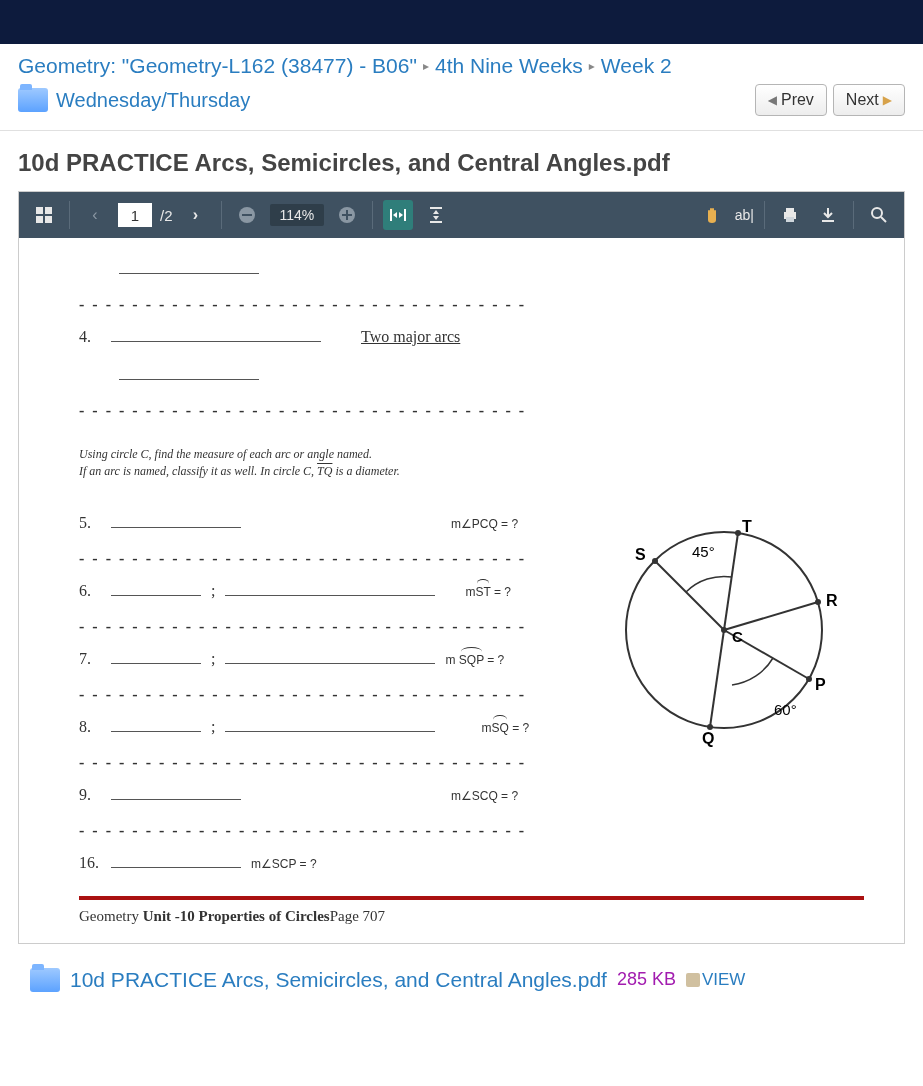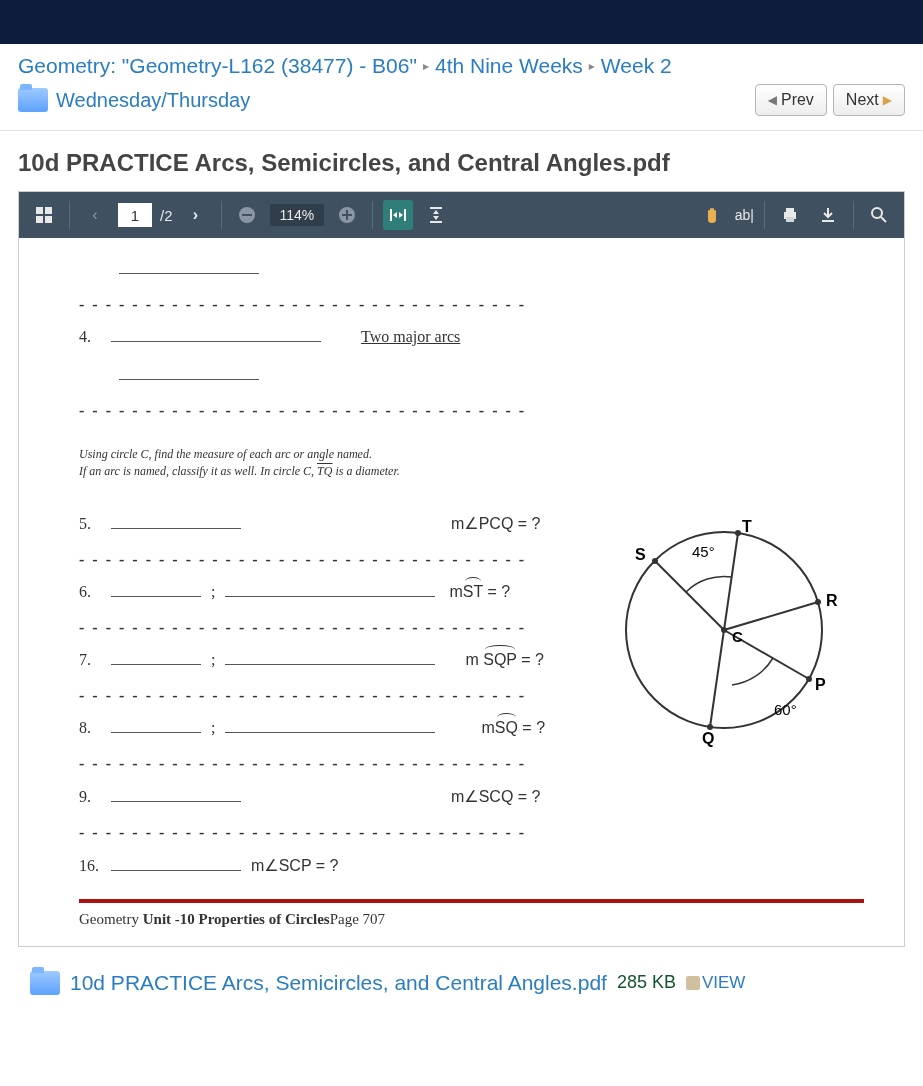--- a/index.html
+++ b/index.html
@@ -32,35 +32,35 @@
   .ab-lbl { font-size:14px; color:#e8e8e8;}
   .pdf-page { background:#fff; padding: 22px 40px 18px 60px; font-family: Georgia, 'Times New Roman', serif; color:#333; min-height: 700px; }
   .blank-line { border-bottom: 1px solid #555; display:inline-block; min-width:110px; height:14px; vertical-align:baseline;}
   .short-blank { min-width:90px;}
   .long-blank { min-width:210px;}
   .dashed-div { margin: 18px 0 14px 0; font-size:16px; letter-spacing:2px; font-weight:bold; width:460px; overflow:hidden; white-space:nowrap;}
   .instr { font-style: italic; font-size:12px; line-height:1.4; margin: 26px 0 20px 0;}
   .tqbar { text-decoration: overline;}
   .qrow { display:flex; align-items:baseline; gap:10px; margin: 14px 0 6px 0; font-size:16px;}
   .qnum { width:22px;}
-  .qright { font-family: Arial,sans-serif; font-size:16px;}
+  .qright { font-family: Arial,sans-serif; font-size:12px;}
   .two-col-wrap { display:flex; gap:20px;}
   .left-col { flex:1;}
   .right-col { width:260px; padding-top:10px;}
   .circle-svg { width:250px; height:240px;}
   .red-bar { height:4px; background:#a11; margin-top:18px;}
   .foot-row { display:flex; justify-content:flex-start; font-family: Georgia, serif; font-size:15px; margin-top:8px;}
   .foot-left { }
   .foot-right { }
   .arc { position:relative;}
   .arc:before { content:""; position:absolute; top:-6px; left:2px; right:2px; height:8px; border-top:1.5px solid #333; border-radius:50% 50% 0 0;}
   .angle { font-family: Arial,sans-serif;}
   .attachment-row { display:flex; align-items:center; gap:10px; padding: 24px 18px 40px 30px; font-size:21px;}
   .att-link { color:#2a7dc0; cursor:pointer;}
-  .att-size { color:#14532d; font-size:18px;}
+  .att-size { color:#a21caf; font-size:18px;}
   .view-link { color:#2a7dc0; font-size:17px; cursor:pointer; display:flex; align-items:center; gap:2px;}
   .view-icon { width:14px; height:14px; background:#d0c0a0; border-radius:2px; position:relative;}
   .row4 { display:flex; align-items:baseline; gap:10px; font-size:16px; margin-bottom:4px;}
 </style>
 </head>
 <body>
 
 <div class="top-dark-bar"></div>
 
 <div class="breadcrumb-wrap">
@@ -198,31 +198,31 @@
           <span class="qnum">5.</span>
           <span class="blank-line" style="min-width:130px;"></span>
           <span class="qright angle" style="margin-left:200px;">m∠PCQ = ?</span>
         </div>
         <div class="dashed-div">- - - - - - - - - - - - - - - - - - - - - - - - - - - - - - - - - -</div>
 
         <div class="qrow">
           <span class="qnum">6.</span>
           <span class="blank-line short-blank"></span>;
           <span class="blank-line long-blank"></span>
-          <span class="qright" style="margin-left:4px;">
+          <span class="qright" style="margin-left:20px;">
             <span>m</span><span class="arc">ST</span><span> = ?</span>
           </span>
         </div>
         <div class="dashed-div">- - - - - - - - - - - - - - - - - - - - - - - - - - - - - - - - - -</div>
 
         <div class="qrow">
           <span class="qnum">7.</span>
           <span class="blank-line short-blank"></span>;
           <span class="blank-line long-blank"></span>
-          <span class="qright" style="margin-left:20px;">
+          <span class="qright" style="">
             <span>m </span><span class="arc">SQP</span><span> = ?</span>
           </span>
         </div>
         <div class="dashed-div">- - - - - - - - - - - - - - - - - - - - - - - - - - - - - - - - - -</div>
 
         <div class="qrow">
           <span class="qnum">8.</span>
           <span class="blank-line short-blank"></span>;
           <span class="blank-line long-blank"></span>
           <span class="qright" style="margin-left:36px;">

